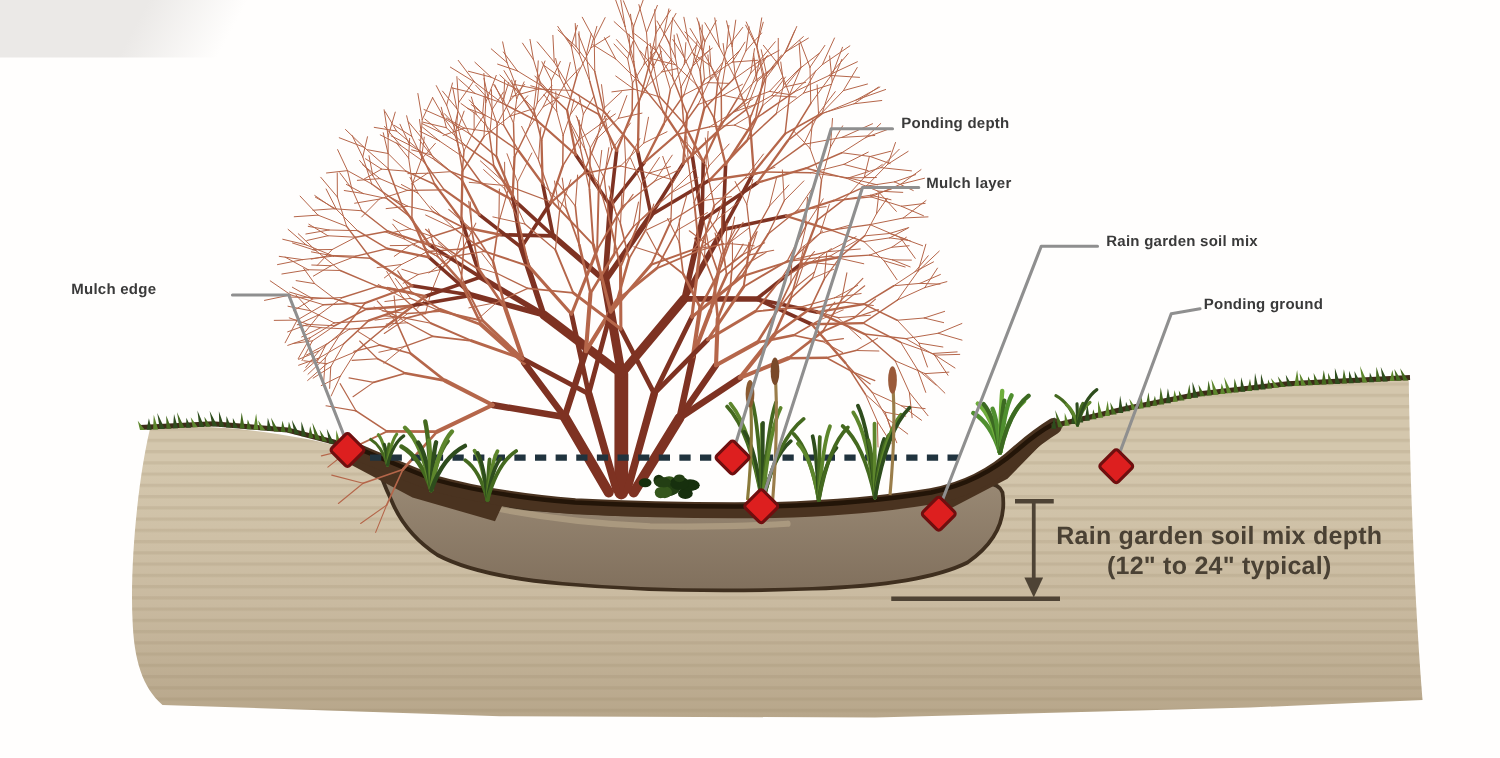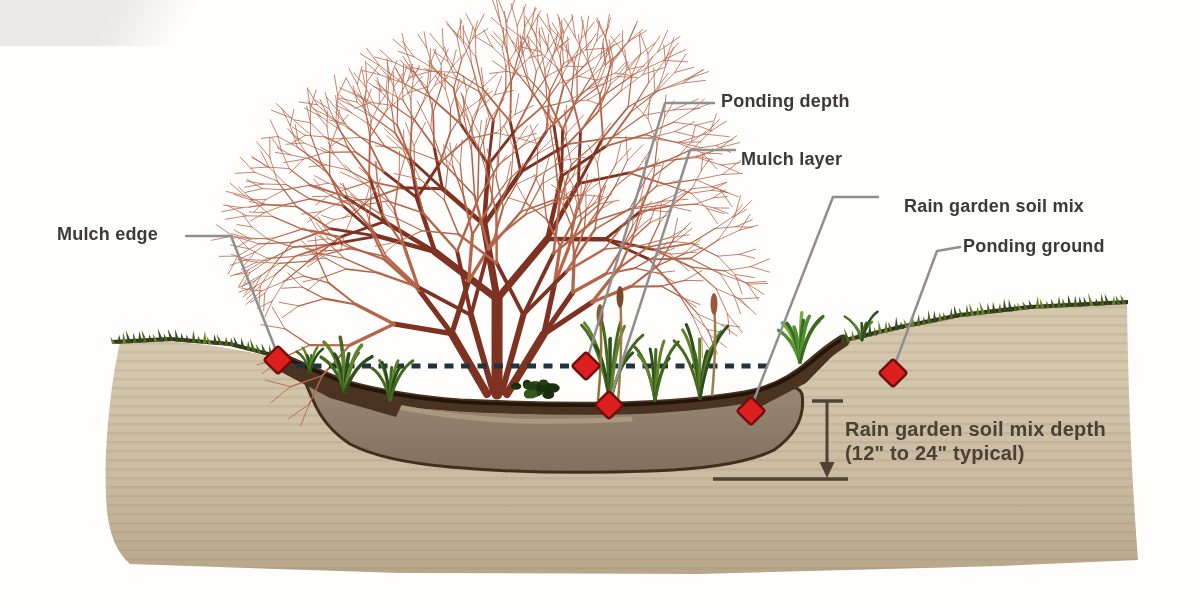--- a/index.html
+++ b/index.html
@@ -2,29 +2,29 @@
 <html><head>
 <meta charset="utf-8">
 <style>
   html,body{margin:0;padding:0;background:#fff;}
   .stage{position:relative;width:1200px;height:606px;overflow:hidden;background:#fffefd;
          font-family:"Liberation Sans",sans-serif;}
   .corner-shade{position:absolute;left:0;top:0;width:240px;height:46px;
 
          background:linear-gradient(118deg,#ebe9e7 45%,rgba(235,233,231,0) 75%);}
   #scene{position:absolute;left:0;top:0;}
-  .lbl{position:absolute;font-weight:700;font-size:18px;color:#3a3a3a;
+  .lbl{position:absolute;font-weight:700;font-size:12px;color:#3a3a3a;
        white-space:nowrap;letter-spacing:0.2px;}
   #lbl-mulch-edge{left:57px;top:224px;text-align:center;}
   #lbl-ponding{left:721px;top:91px;}
-  #lbl-mulch-layer{left:741px;top:139px;margin-top:10px;}
-  #lbl-soil-mix{left:885px;top:196px;margin-left:19px;}
+  #lbl-mulch-layer{left:741px;top:139px;}
+  #lbl-soil-mix{left:885px;top:186px;}
   #lbl-existing{left:963px;top:236px;}
   #lbl-depth{left:845px;top:417px;color:#4a4134;line-height:24px;font-size:20px;}
-  #lbl-depth span{display:block;}
+  #lbl-depth span{display:block;text-align:center;}
 </style>
 </head>
 <body>
 
 <div class="stage">
   <div class="corner-shade"></div>
 
   <svg id="scene" width="1200" height="606" viewBox="0 0 1200 606">
     <defs>
       <linearGradient id="soilGrad" x1="0" y1="0.25" x2="0" y2="1">

